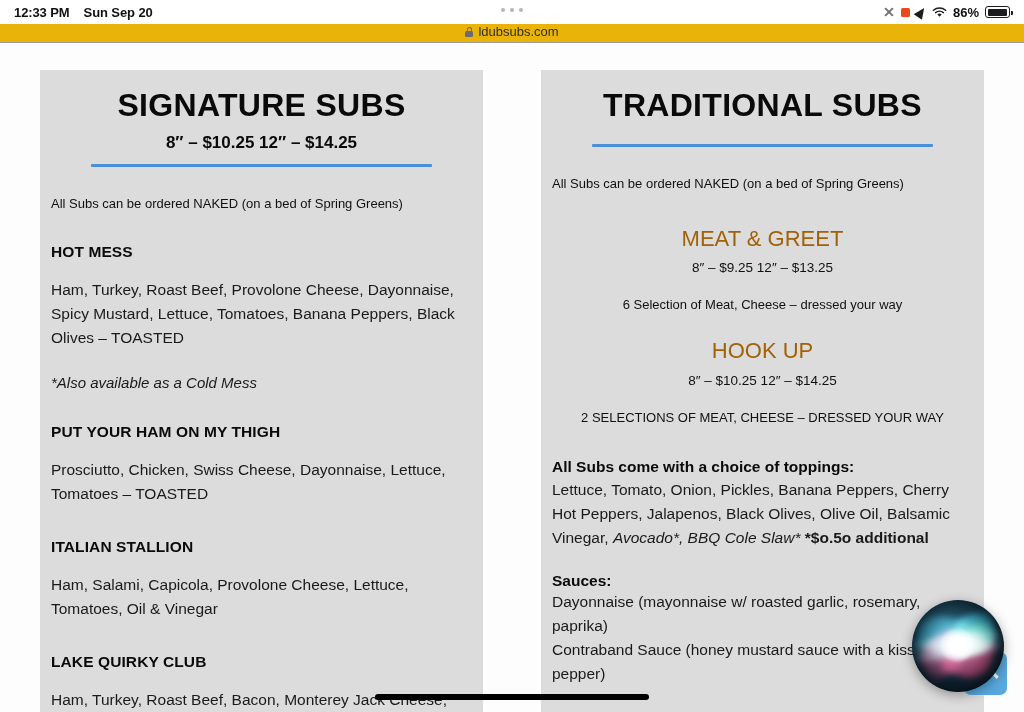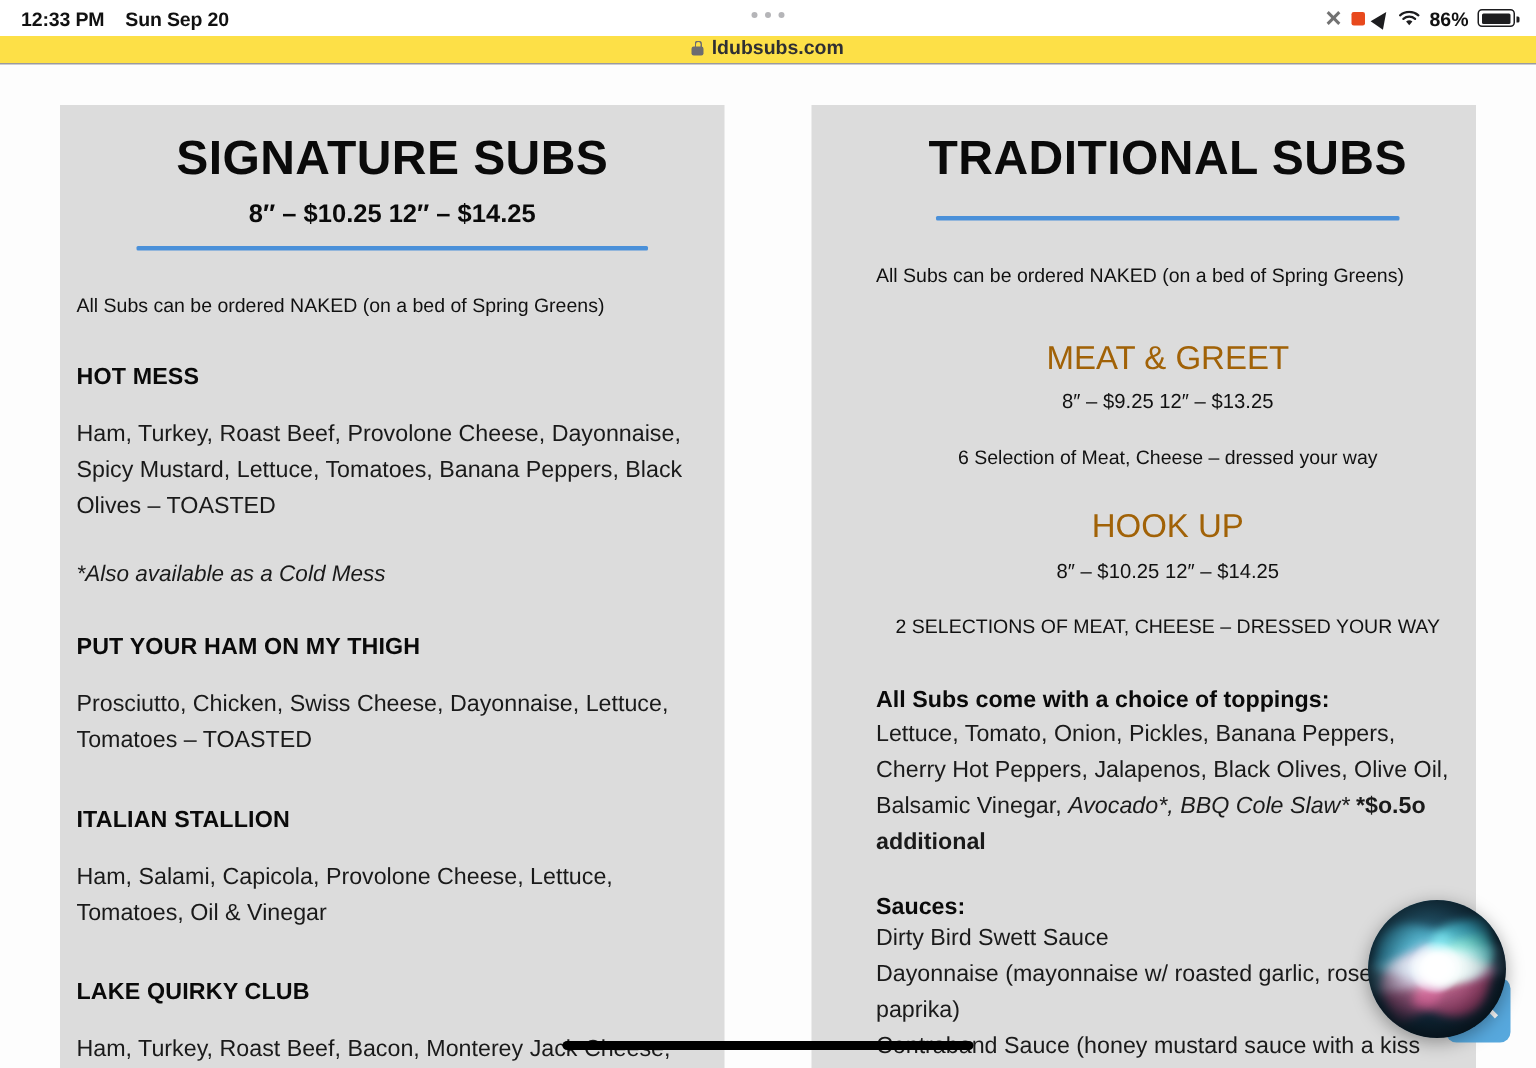--- a/index.html
+++ b/index.html
@@ -96,23 +96,22 @@
     background: #1d1d1f;
     border-radius: 0 1px 1px 0;
   }
 
   
   #toolbar {
     position: absolute;
     top: 24px; left: 0;
     width: 1024px;
     height: 18px;
-    background: #fde047;
+    background: #eab308;
     z-index: 4;
-    font-weight: bold;
   }
   #tabdots {
     position: absolute;
     top: -16px; left: 0; right: 0;
     display: flex;
     justify-content: center;
     gap: 5px;
   }
   #tabdots .dot {
     width: 4px; height: 4px;
@@ -170,21 +169,21 @@
   }
   .panel {
     position: absolute;
     top: 27px;
     background: #dcdcdc;
     box-sizing: border-box;
     padding: 0;
     overflow: hidden;
   }
   #panel-left  { left: 40px;  width: 443px; height: 642px; }
-  #panel-right { left: 541px; width: 443px; height: 642px; padding-left: 32px; }
+  #panel-right { left: 541px; width: 443px; height: 642px; }
 
   .panel-inner { padding: 0 11px; }
 
   .menu-title {
     text-align: center;
     font-size: 32px;
     font-weight: bold;
     letter-spacing: .3px;
     color: #0a0a0a;
     margin: 17px 0 0 0;
@@ -467,21 +466,20 @@
           <div class="center-note">2 SELECTIONS OF MEAT, CHEESE – DRESSED YOUR WAY</div>
         </div>
 
         <div style="margin-top:33px;">
           <div class="block-head">All Subs come with a choice of toppings:</div>
           <div class="block-body"><span>Lettuce, Tomato, Onion, Pickles, Banana Peppers, Cherry Hot Peppers, Jalapenos, Black Olives, Olive Oil, Balsamic Vinegar, </span><i>Avocado*, BBQ Cole Slaw*</i><b> *$o.5o additional</b></div>
         </div>
 
         <div style="margin-top:22px;">
           <div class="block-head">Sauces:</div>
-          <div class="sauce-line">Dirty Bird Swett Sauce</div>
           <div class="sauce-line">Dayonnaise (mayonnaise w/ roasted garlic, rosemary, paprika)</div>
           <div class="sauce-line">Contraband Sauce (honey mustard sauce with a kiss ghost pepper)</div>
         </div>
       </div>
     </div>
 
     <div id="scroll-top-btn">
       <span class="chev"></span>
     </div>
   </div>

